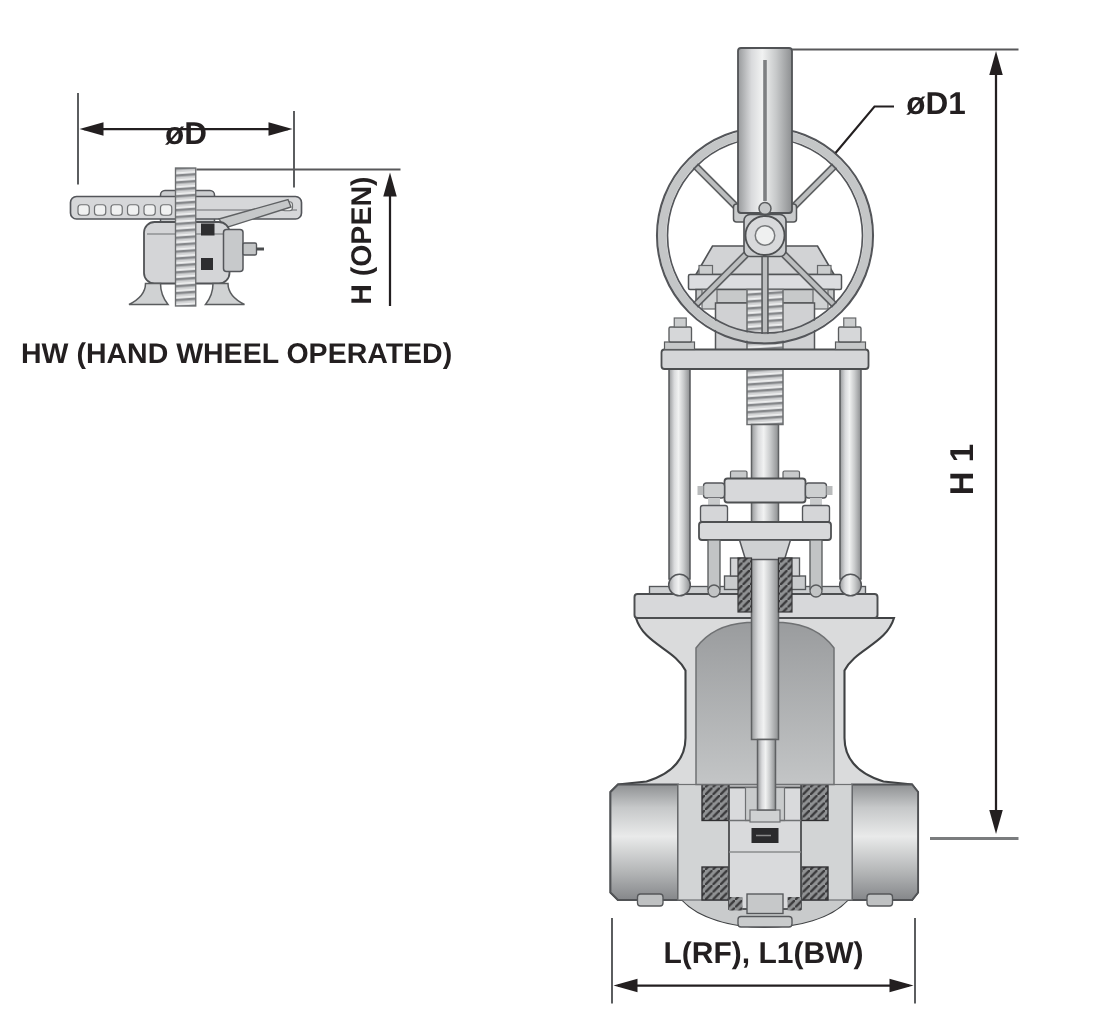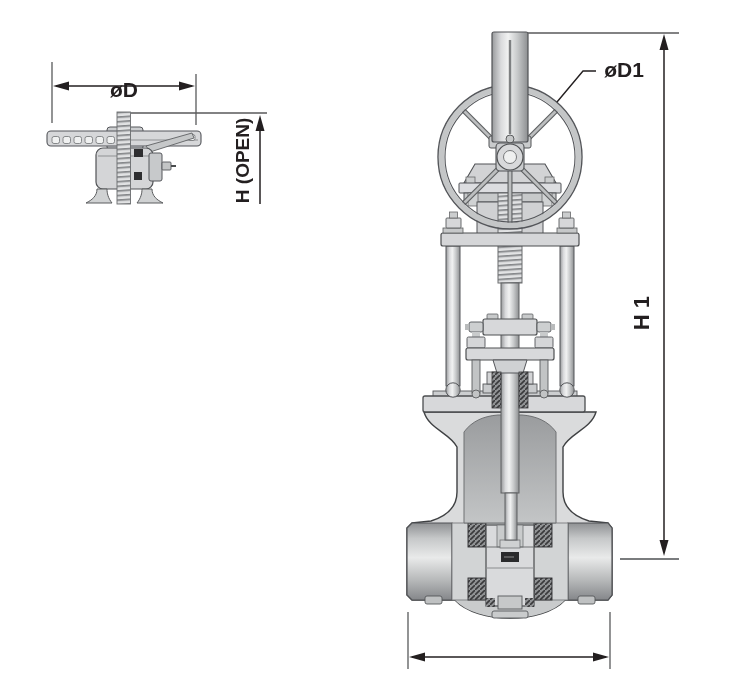--- a/index.html
+++ b/index.html
@@ -262,15 +262,17 @@
         <line x1="610" y1="612" x2="610" y2="669" stroke="#4a4c4e" stroke-width="1.2"></line>
         <line x1="412" y1="657" x2="606" y2="657" stroke="#231f20" stroke-width="1.5"></line>
         <polygon points="409,657 425,652.5 425,661.5" fill="#231f20"></polygon>
         <polygon points="609,657 593,652.5 593,661.5" fill="#231f20"></polygon>
       </g>
     </g>
   </svg>
 
   <div class="dim-label lbl-od">øD</div>
   <div class="dim-label lbl-hopen rot90">H (OPEN)</div>
+  <div class="dim-label lbl-hw">HW (HAND WHEEL OPERATED)</div>
   <div class="dim-label lbl-od1">øD1</div>
   <div class="dim-label lbl-h1 rot90">H 1</div>
+  <div class="dim-label lbl-l">L(RF), L1(BW)</div>
 </div>
 
 </body></html>

